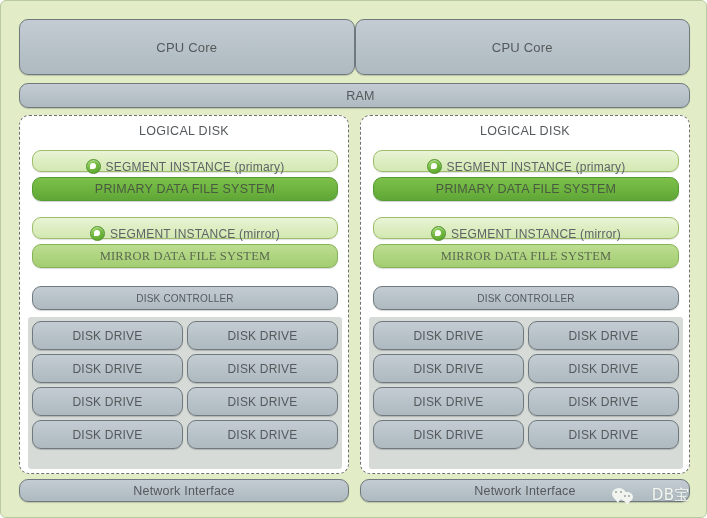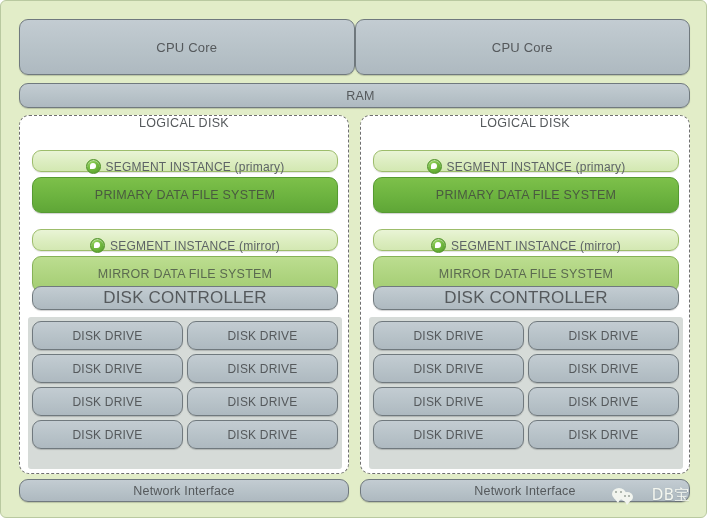--- a/index.html
+++ b/index.html
@@ -50,68 +50,69 @@
     color:#4a5a40;
     box-shadow:0 1px 1px rgba(0,0,0,.18);
   }
 
   
   .lgreen{
     background:linear-gradient(180deg,#bcdd90 0%,#aed47f 55%,#a3cd72 100%);
     border:1px solid #86b257;
     color:#5b6a50;
     box-shadow:0 1px 1px rgba(0,0,0,.15);
+    font-family:Liberation Serif, serif;
   }
 
   
   .cpu-row{position:absolute;left:18px;top:18px;width:671px;height:56px;display:flex;}
   .cpu{flex:1;font-size:13px;}
 
   .ram{position:absolute;left:18px;top:82px;width:671px;height:25px;font-size:12.5px;padding-left:12px;}
 
   
   .ldisk{
     position:absolute;top:114px;width:330px;height:359px;
     box-sizing:border-box;
     background:#ffffff;
     border:1px dashed #6f6f6f;
     border-radius:10px;
   }
   .ldisk.left{left:18px;}
   .ldisk.right{left:359px;}
 
   .ldisk-title{
-    position:absolute;left:0;top:0;width:100%;
+    position:absolute;left:0;top:8px;width:100%;
     text-align:center;font-size:12.5px;color:#55595c;letter-spacing:.3px;
   }
 
   
   .swstack{position:absolute;left:12px;top:34px;width:306px;}
   .swstack .pill{width:100%;}
   .bar-si{height:22px;font-size:12px;}
-  .bar-fs{height:36px;font-size:12.5px;}
+  .bar-fs{height:24px;font-size:12.5px;}
   .gap-s{height:5px;}
   .gap-m{height:16px;}
 
   .si-inner{display:flex;align-items:center;justify-content:center;gap:5px;margin-top:11px;}
   .si-icon{
     width:13px;height:13px;border-radius:50%;
     background:radial-gradient(circle at 35% 30%,#8fd155 0%,#62ab33 70%,#4f9128 100%);
     border:1px solid #4f9128;
     position:relative;flex:none;
     box-shadow:inset 0 1px 1px rgba(255,255,255,.55);
   }
   .si-icon::after{
     content:"";position:absolute;left:3px;top:2.5px;
     width:6px;height:6px;border-radius:50% 50% 50% 0;
     background:#ffffff;
   }
 
   
-  .dc{position:absolute;left:12px;top:170px;width:306px;height:24px;font-size:17px;}
+  .dc{position:absolute;left:12px;top:170px;width:306px;height:24px;font-size:10px;}
 
   .drivepanel{
     position:absolute;left:8px;top:201px;width:314px;height:152px;
     background:#d6dbd8;
     border-radius:3px;
   }
   .drivegrid{
     position:absolute;left:4px;top:4px;width:306px;
     display:flex;flex-wrap:wrap;
     gap:4px 4px;

